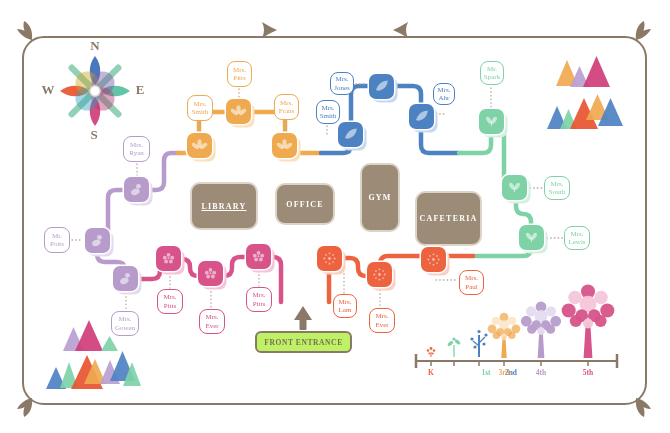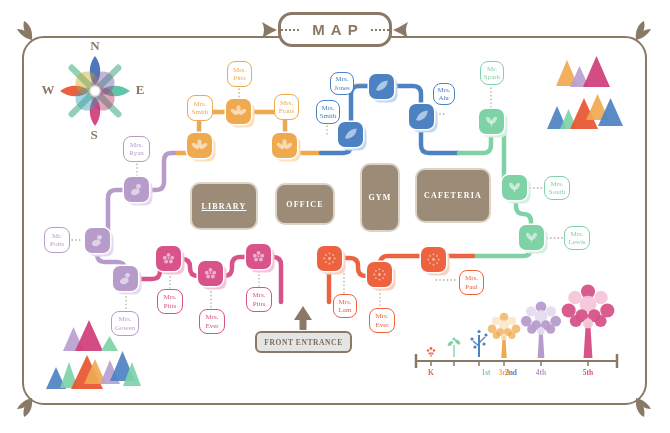--- a/index.html
+++ b/index.html
@@ -19,36 +19,31 @@
   .building{position:absolute;background:#9c8b76;border:2px solid #dcd4c7;border-radius:10px;
          color:#fff;display:flex;align-items:center;justify-content:center;font-weight:bold;
          font-size:8px;letter-spacing:1.2px;z-index:2;box-sizing:border-box;}
   .tile{position:absolute;width:25px;height:25px;border-radius:7px;z-index:4;
          display:flex;align-items:center;justify-content:center;}
   .tile svg{width:19px;height:19px;}
   .nlabel{position:absolute;background:#fff;border-radius:8px;z-index:4;display:flex;
          flex-direction:column;align-items:center;justify-content:center;text-align:center;
          font-size:7px;line-height:1.2;box-sizing:border-box;}
   .legend-label{position:absolute;transform:translateX(-50%);font-size:7.5px;font-weight:bold;z-index:3;}
-  .entrance{position:absolute;left:255px;top:331px;width:97px;height:22px;background:#e5e5e5;
+  .entrance{position:absolute;left:255px;top:331px;width:97px;height:22px;background:#bef264;
          border:2px solid #8a7967;border-radius:6px;display:flex;align-items:center;
          justify-content:center;font-size:7.5px;font-weight:bold;letter-spacing:0.6px;
          color:#7b6c5a;z-index:4;box-sizing:border-box;}
 </style>
 </head>
 <body>
 
 <div id="stage">
   <div class="frame"></div>
 
-  <div class="badge">
-    <span class="dots"></span>
-    <span class="word">MAP</span>
-    <span class="dots"></span>
-  </div>
 
   <span class="cletter" style="left:95px;top:46px">N</span>
   <span class="cletter" style="left:140px;top:90px">E</span>
   <span class="cletter" style="left:94px;top:135px">S</span>
   <span class="cletter" style="left:48px;top:90px">W</span>
 
   <svg id="overlay" viewBox="0 0 670 433">
       <polygon points="556,86 578,86 567,60" fill="#efa94f" opacity="0.92"></polygon>
       <polygon points="570,87 589,87 579.5,66" fill="#b9a0d0" opacity="0.92"></polygon>
       <polygon points="583,87 610,87 596.5,56" fill="#cf3d78" opacity="0.92"></polygon>
@@ -190,21 +185,21 @@
         <circle cx="594.3" cy="315.7" r="6.384" fill="#d7538a" opacity="0.95"></circle>
         <circle cx="581.7" cy="315.7" r="6.384" fill="#d7538a" opacity="0.95"></circle>
         <circle cx="588" cy="323.46999999999997" r="5.04" fill="#f4c5d9" opacity="0.95"></circle>
       </g>
     </svg>
 
   <div id="buildings">
       <div class="building" style="left: 190px; top: 182px; width: 68px; height: 48px; text-decoration: underline;">LIBRARY</div>
       <div class="building" style="left: 275px; top: 183px; width: 60px; height: 42px;">OFFICE</div>
       <div class="building" style="left: 360px; top: 163px; width: 40px; height: 69px;">GYM</div>
-      <div class="building" style="left: 415px; top: 168px; width: 76px; height: 55px;">CAFETERIA</div>
+      <div class="building" style="left: 415px; top: 191px; width: 67px; height: 55px;">CAFETERIA</div>
     </div>
   <div id="rooms">
       <div class="tile" style="left: 124px; top: 177px; background: rgb(183, 156, 203); box-shadow: rgb(255, 255, 255) 0px 0px 0px 1.5px, rgb(229, 219, 239) 3.5px 3.5px 0px 0px;">
         <svg viewBox="0 0 24 24">
           <g fill="rgba(255,255,255,0.55)">
             <circle cx="14.5" cy="8" r="3.1"></circle>
             <ellipse cx="10.5" cy="15" rx="5.6" ry="3.9" transform="rotate(-22 10.5 15)"></ellipse>
           </g>
         </svg>
       </div>

